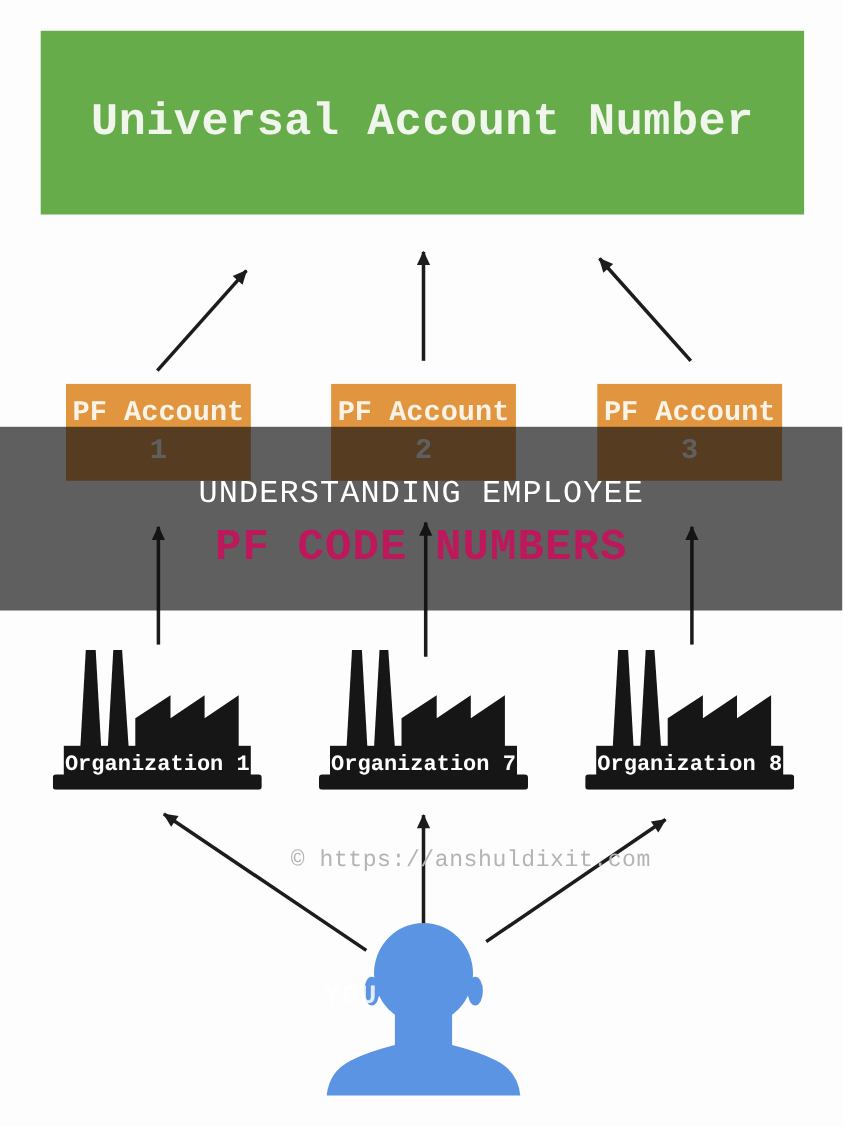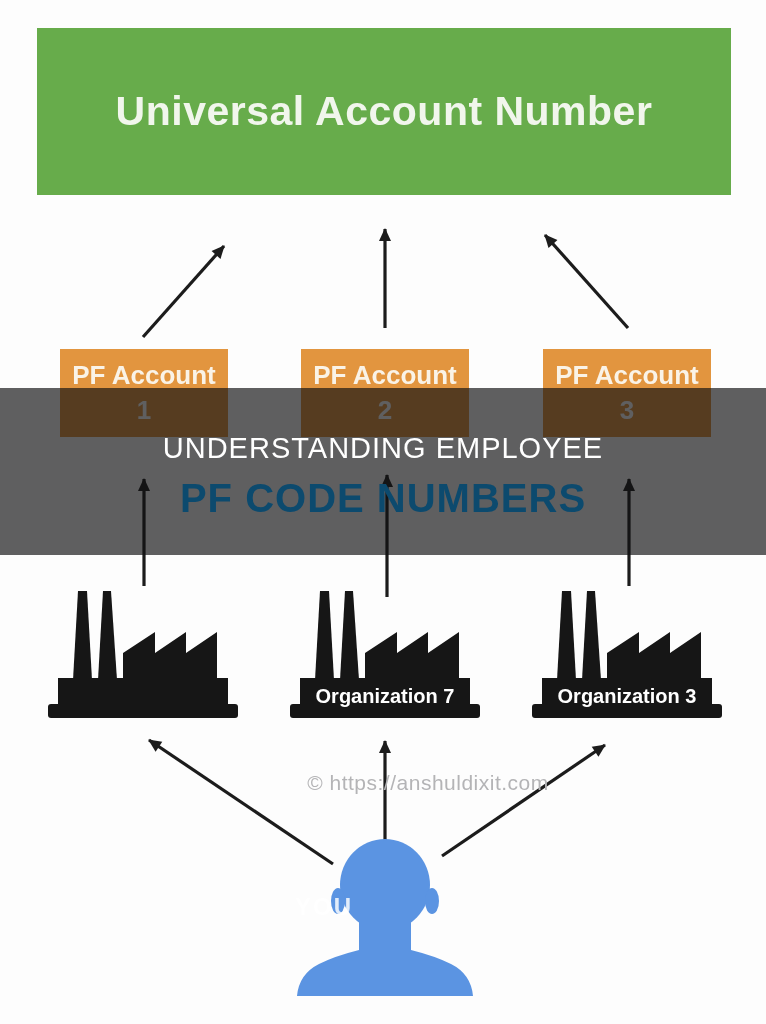--- a/index.html
+++ b/index.html
@@ -1,19 +1,19 @@
 <!DOCTYPE html>
 <html><head>
 <meta charset="utf-8">
 <style>
   html,body { margin:0; padding:0; background:#ffffff; }
   .stage {
     position:relative; width:766px; height:1024px;
     background:#fdfdfd; overflow:hidden;
-    font-family:Liberation Sans, sans-serif;
+    font-family:Liberation Mono, monospace;
   }
   
   .banner {
     position:absolute; left:37px; top:28px; width:694px; height:167px;
     background:#67ac4b; display:flex; align-items:center; justify-content:center;
   }
   .banner-label { color:#f1f6ec; font-size:41px; font-weight:bold; letter-spacing:0.5px; }
 
   
   .arrows { position:absolute; left:0; top:0; }
@@ -52,21 +52,21 @@
   .band {
     position:absolute; left:0; top:388px; width:766px; height:167px;
     background:rgba(16,16,18,0.67);
   }
   .band-line1 {
     position:absolute; top:44px; left:0; width:100%; text-align:center;
     color:#ffffff; font-size:29px; letter-spacing:1px;
   }
   .band-line2 {
     position:absolute; top:88px; left:0; width:100%; text-align:center;
-    color:#0c4a6e; font-size:40px; font-weight:bold; letter-spacing:1px;
+    color:#be185d; font-size:40px; font-weight:bold; letter-spacing:1px;
   }
 </style>
 </head>
 <body>
 
 <div class="stage">
 
   <div class="banner">
     <span class="banner-label">Universal Account Number</span>
   </div>
@@ -114,32 +114,33 @@
           <rect x="0" y="116" width="190" height="14" rx="3"></rect>
         </g>
       </symbol>
     </defs>
   </svg>
 
   <div class="org" id="org1">
     <svg width="190" height="130">
         <use href="#factory-shape"></use>
       </svg>
+    <div class="org-label">Organization 1</div>
   </div>
   <div class="org" id="org2">
     <svg width="190" height="130">
         <use href="#factory-shape"></use>
       </svg>
     <div class="org-label">Organization 7</div>
   </div>
   <div class="org" id="org3">
     <svg width="190" height="130">
         <use href="#factory-shape"></use>
       </svg>
-    <div class="org-label">Organization 3</div>
+    <div class="org-label">Organization 8</div>
   </div>
 
   <div class="watermark">© https://anshuldixit.com</div>
 
   <div class="person">
     <svg viewBox="0 0 180 160" width="180" height="160">
       <g fill="#5b94e2">
         <ellipse cx="90" cy="47" rx="45" ry="46"></ellipse>
         <ellipse cx="43" cy="63" rx="7" ry="13"></ellipse>
         <ellipse cx="137" cy="63" rx="7" ry="13"></ellipse>

